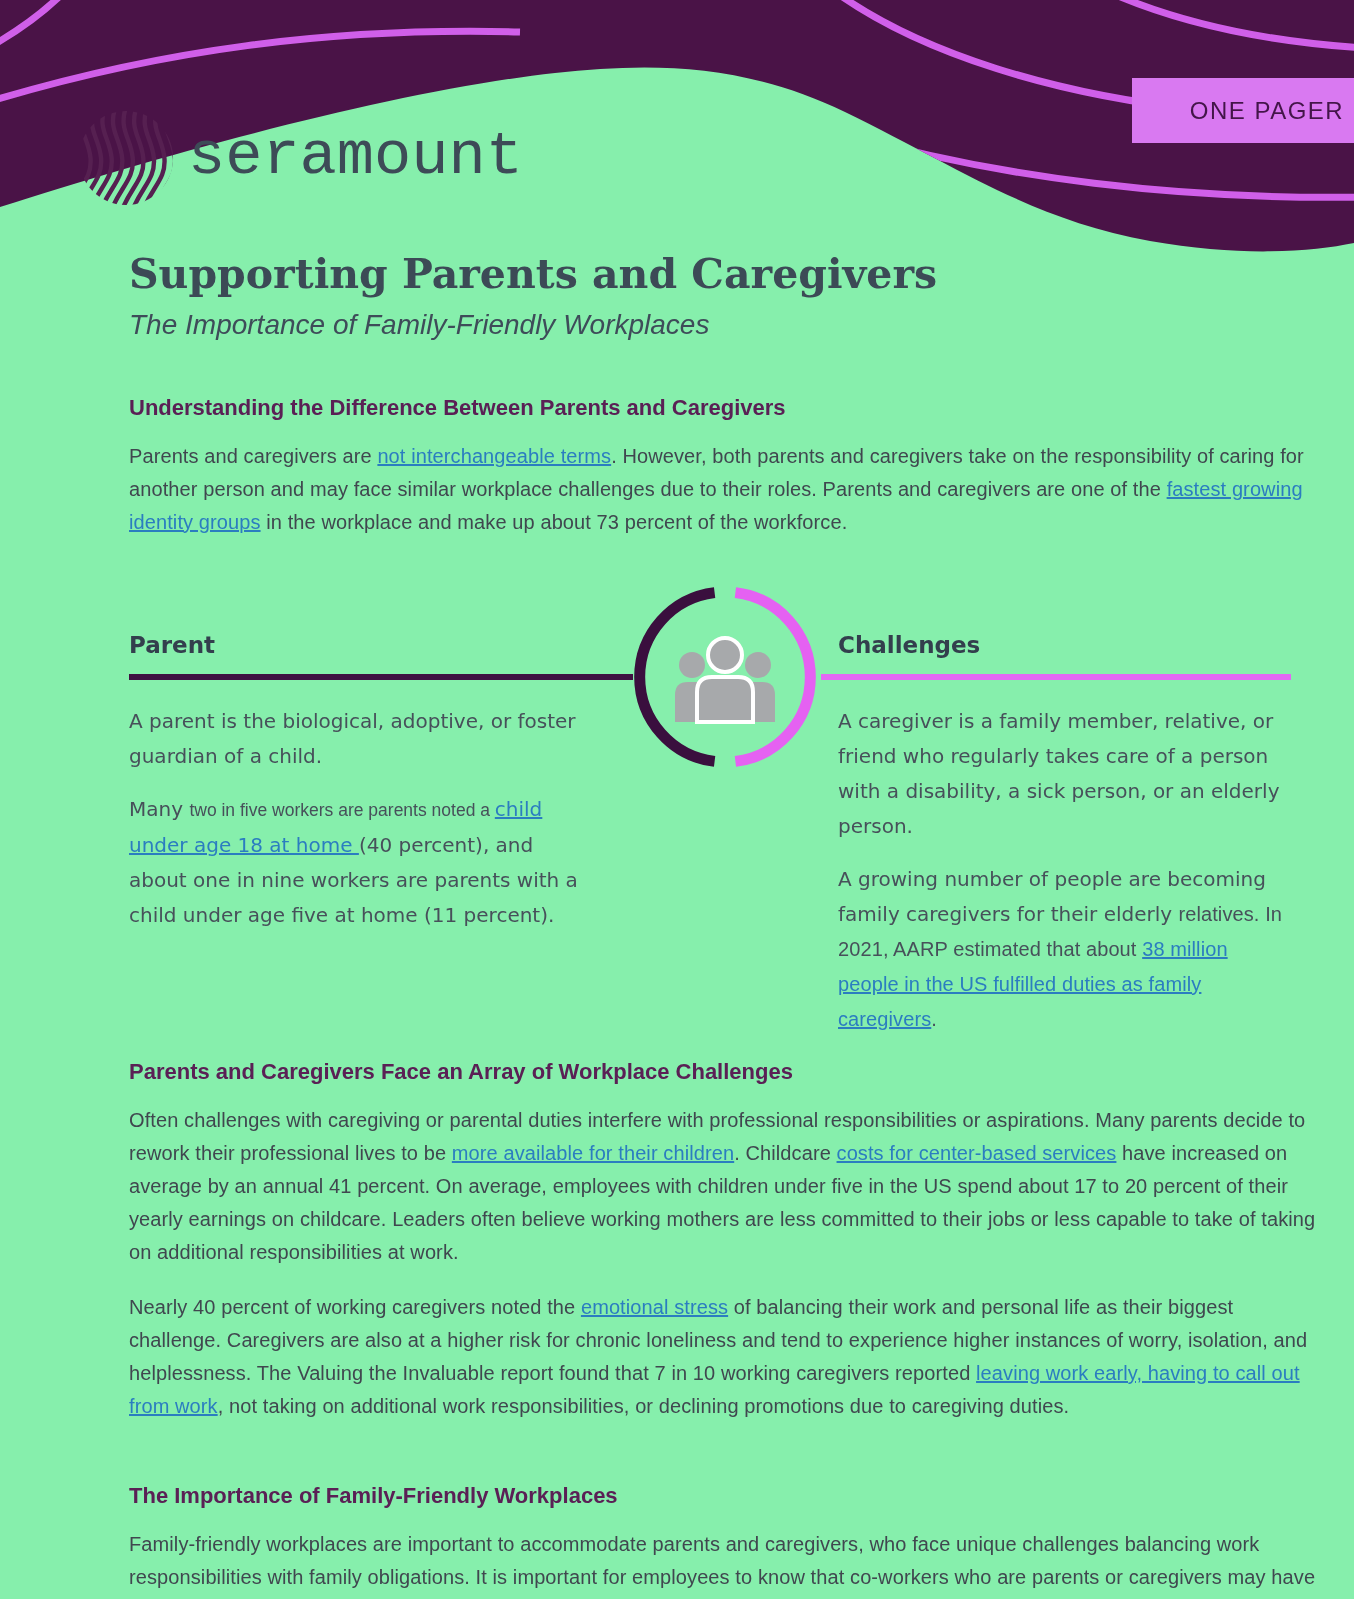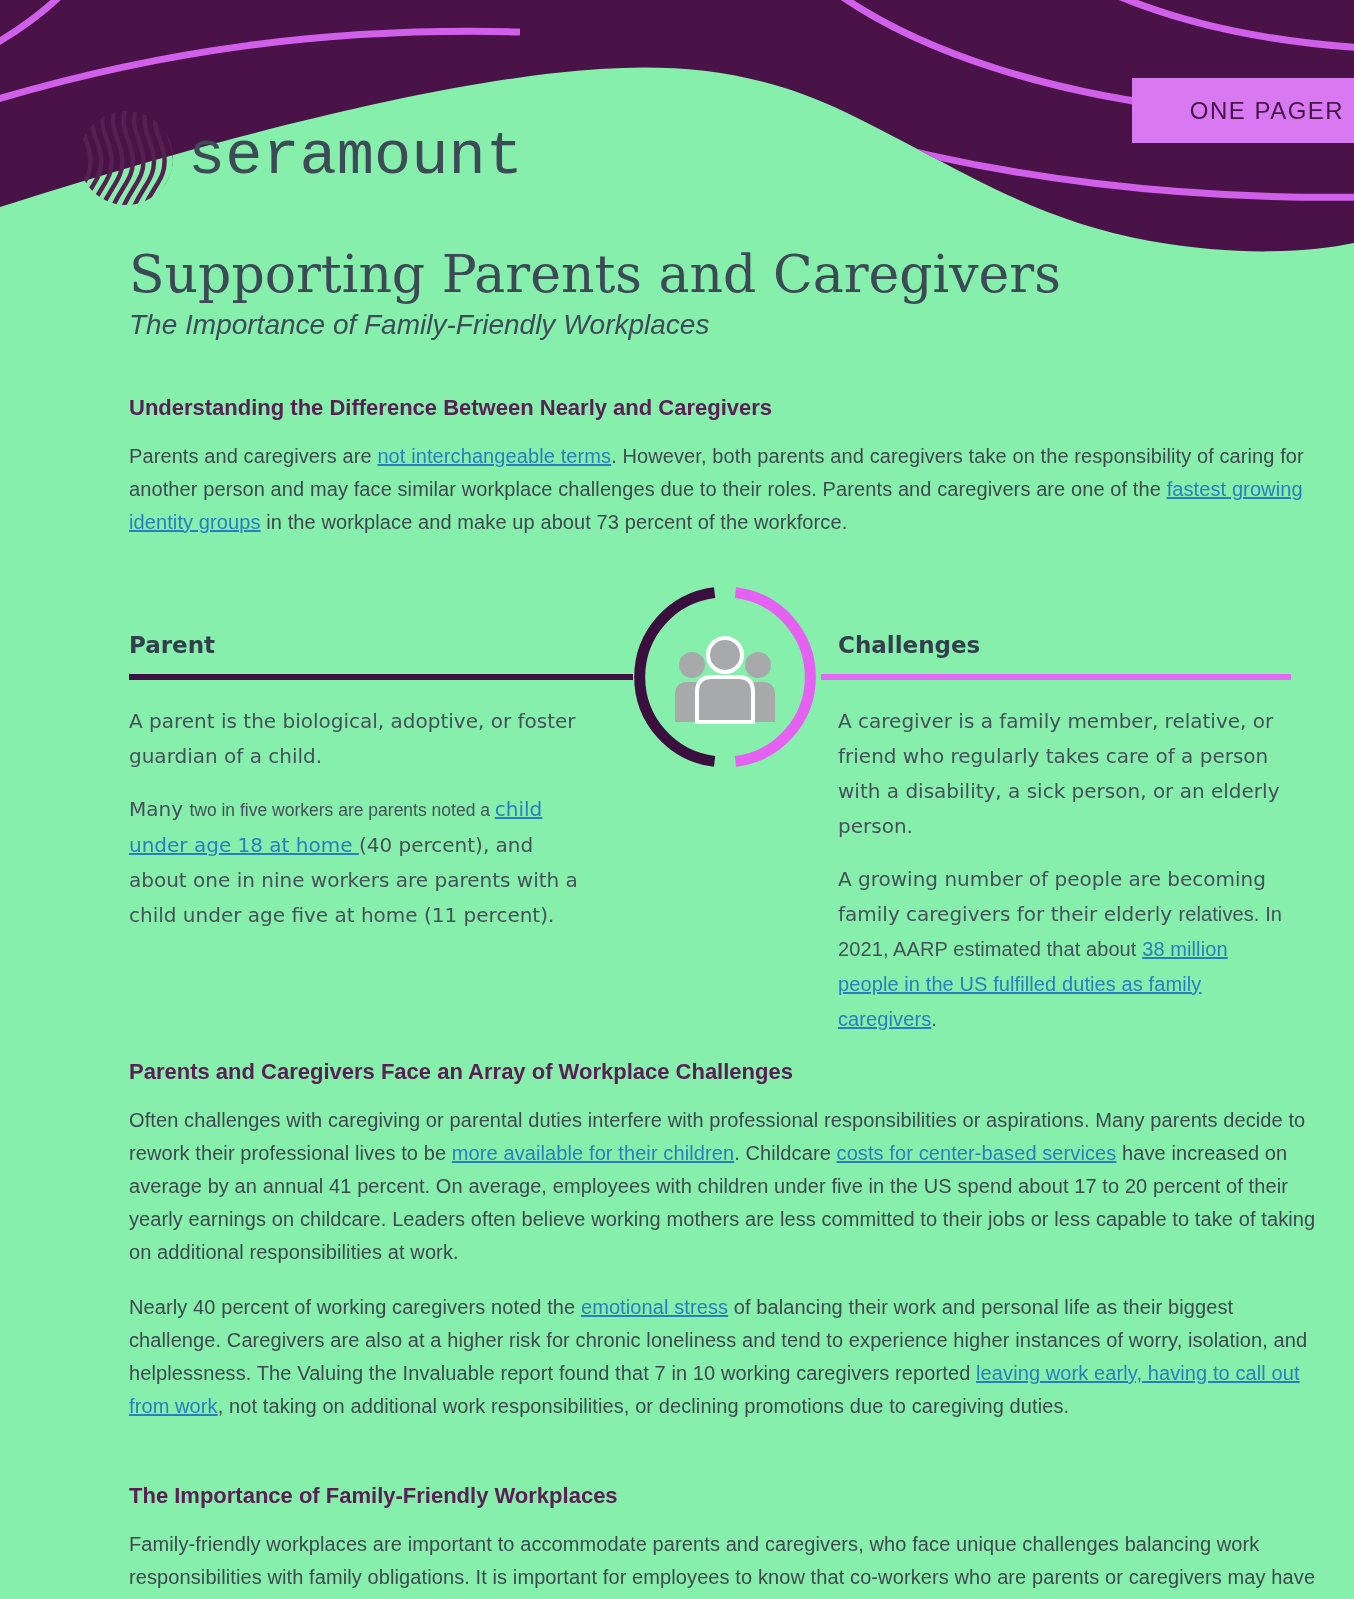--- a/index.html
+++ b/index.html
@@ -9,21 +9,21 @@
   
   .header-wave{position:absolute;top:0;left:0;width:1354px;height:350px;display:block;}
   .badge{position:absolute;top:78px;right:0;width:270px;height:65px;background:#d979f1;
          display:flex;align-items:center;justify-content:center;
          color:#431549;font-size:24px;letter-spacing:1.5px;font-family:"Liberation Sans",sans-serif;}
   .logo{position:absolute;top:110px;left:78px;display:flex;align-items:center;gap:14px;}
   .logo-word{font-family:Liberation Mono, monospace;font-size:62px;color:#3d4b57;letter-spacing:0px;line-height:1;padding-bottom:6px;}
 
   
   .content{position:relative;padding:250px 81px 0 81px;}
-  h1{margin:0;font-family:"DejaVu Serif",serif;font-weight:400;font-size:52px;line-height:48px;color:#3c4a56;}
+  h1{margin:0;font-family:"DejaVu Serif",serif;font-weight:700;font-size:41px;line-height:48px;color:#3c4a56;}
   .subtitle{margin:10px 0 0 0;font-style:italic;font-size:28px;line-height:34px;color:#3e4c59;}
   h2{margin:0;font-size:22px;line-height:28px;font-weight:700;color:#5a2055;font-family:"Liberation Sans",sans-serif;}
   .h2-understanding{margin-top:52px;}
   .p-body{margin:18px 0 0 0;font-size:20px;line-height:33px;color:#40474f;letter-spacing:0.1px;}
   .p-understanding{min-height:132px;}
   a.tlink{color:#2b7dc0;text-decoration:underline;cursor:pointer;}
 
   
   .compare{position:relative;margin-top:10px;height:452px;}
   .rule{position:absolute;top:92px;height:6px;}
@@ -93,21 +93,21 @@
       </svg>
     </span>
     <span class="logo-word">seramount</span>
   </div>
 
   <div class="content">
 
     <h1>Supporting Parents and Caregivers</h1>
     <p class="subtitle">The Importance of Family-Friendly Workplaces</p>
 
-    <h2 class="h2-understanding">Understanding the Difference Between Nearly and Caregivers</h2>
+    <h2 class="h2-understanding">Understanding the Difference Between Parents and Caregivers</h2>
     <p class="p-body p-understanding"><span>Parents and caregivers are </span><a href="#" class="tlink">not interchangeable terms</a><span>. However, both parents and caregivers take on the responsibility of caring for another person and may face similar workplace challenges due to their roles. Parents and caregivers are one of the </span><a href="#" class="tlink">fastest growing identity groups</a><span> in the workplace and make up about 73 percent of the workforce.</span></p>
 
     <div class="compare">
       <div class="rule rule-left"></div>
       <div class="rule rule-right"></div>
       <div class="col-heading h-parent">Parent</div>
       <div class="col-heading h-caregiver">Challenges</div>
 
       <div class="ring-wrap">
         <svg width="190" height="190" viewBox="0 0 190 190" aria-hidden="true">

